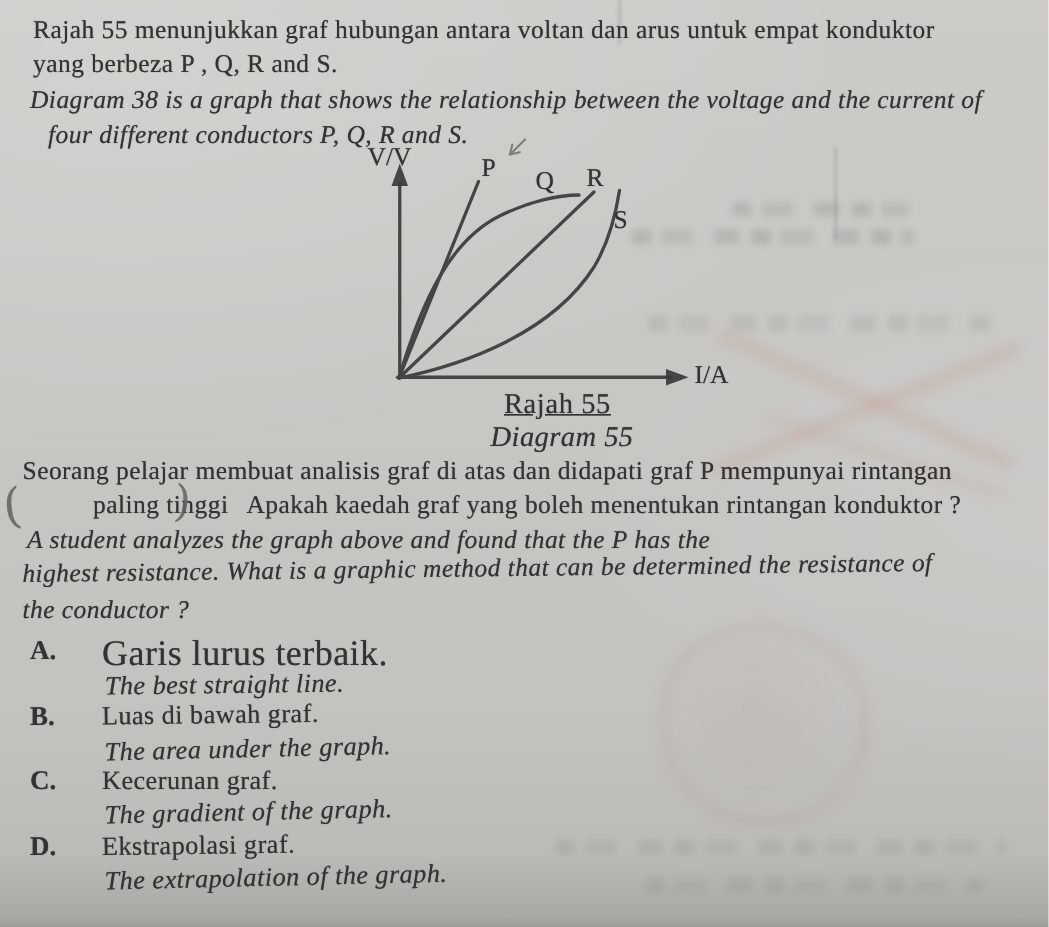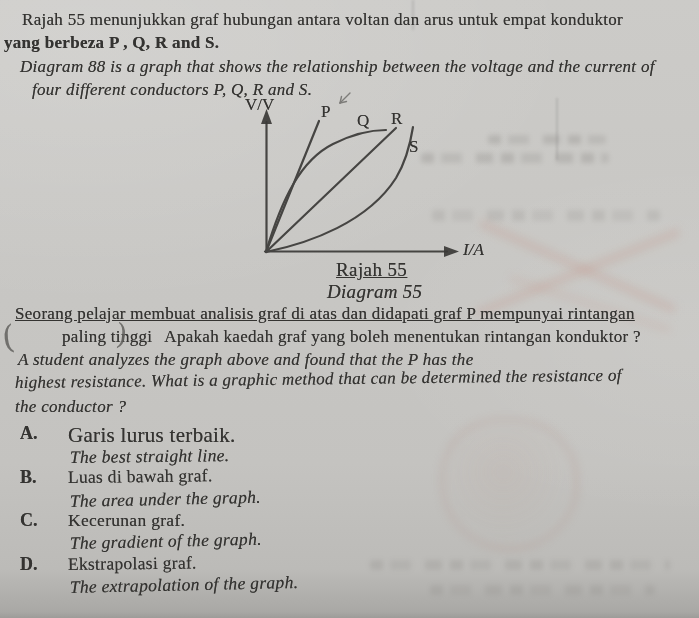--- a/index.html
+++ b/index.html
@@ -47,22 +47,22 @@
 <div class="stain-line" style="left:470px;top:262px;width:215px;height:9px;transform:rotate(24deg);"></div>
 <div class="stain-line" style="left:468px;top:268px;width:220px;height:9px;transform:rotate(-22deg);"></div>
 <div class="stain-line" style="left:505px;top:300px;width:170px;height:8px;transform:rotate(18deg);opacity:.6;"></div>
 <div class="balloon" style="left:438px;top:415px;width:125px;height:120px;"></div>
 <div class="bleed" style="left:370px;top:560px;width:300px;height:10px;opacity:.35;"></div>
 <div class="bleed" style="left:430px;top:585px;width:225px;height:10px;opacity:.3;"></div>
 <div class="crease" style="left:556px;top:98px;height:62px;"></div>
 <div class="crease" style="left:412px;top:0;height:30px;"></div>
 
 <div class="line" style="left:22px;top:10px;">Rajah 55 menunjukkan graf hubungan antara voltan dan arus untuk empat konduktor</div>
-<div class="line" style="left:4px;top:33px;font-weight:bold;">yang berbeza P , Q, R and S.</div>
-<div class="line it" style="left:20px;top:57px;">Diagram 88 is a graph that shows the relationship between the voltage and the current of</div>
+<div class="line" style="left:22px;top:33px;">yang berbeza P , Q, R and S.</div>
+<div class="line it" style="left:20px;top:57px;">Diagram 38 is a graph that shows the relationship between the voltage and the current of</div>
 <div class="line it" style="left:20px;top:80px;margin-left:12px;">four different conductors P, Q, R and S.</div>
 
 <svg width="699" height="618" viewBox="0 0 699 618">
   <g stroke="#3b3a38" stroke-width="2.2" fill="none" stroke-linecap="round" opacity="0.92">
 
     <line x1="266.5" y1="252" x2="266.5" y2="122"></line>
 
     <line x1="265" y1="251.5" x2="447" y2="251.5"></line>
 
     <path d="M266,252 L319,121"></path>
@@ -79,38 +79,38 @@
   </g>
 
   <g stroke="#6a6966" stroke-width="1.4" fill="none" stroke-linecap="round" opacity="0.8">
     <line x1="350" y1="93" x2="340" y2="103"></line>
     <line x1="340" y1="103" x2="341.5" y2="96.5"></line>
     <line x1="340" y1="103" x2="346.5" y2="101.5"></line>
   </g>
 </svg>
 
 <span class="glabel" style="left:245px;top:95px;">V/V</span>
-<span class="glabel" style="left:463px;top:240px;font-style:italic;">I/A</span>
+<span class="glabel" style="left:463px;top:240px;">I/A</span>
 <span class="glabel" style="left:321px;top:102px;">P</span>
 <span class="glabel" style="left:357px;top:111px;">Q</span>
 <span class="glabel" style="left:391px;top:109px;">R</span>
 <span class="glabel" style="left:409px;top:137px;">S</span>
 <div class="line cap" style="left:336px;top:259px;letter-spacing:.4px;text-decoration:underline;">Rajah 55</div>
 <div class="line cap it" style="left:327px;top:281px;">Diagram 55</div>
 
-<div class="line" style="left:15px;top:304px;text-decoration:underline;">Seorang pelajar membuat analisis graf di atas dan didapati graf P mempunyai rintangan</div>
+<div class="line" style="left:15px;top:304px;">Seorang pelajar membuat analisis graf di atas dan didapati graf P mempunyai rintangan</div>
 <div class="line" style="left:22px;top:327px;margin-left:40px;"><span>paling tinggi</span><span style="display:inline-block;width:12px;"></span><span>Apakah kaedah graf yang boleh menentukan rintangan konduktor ?</span></div>
 <span class="hand" style="left:2px;top:318px;font-size:32px;transform:rotate(-6deg);">(</span>
 <span class="hand" style="left:116px;top:317px;font-size:29px;transform:rotate(5deg);">)</span>
 <div class="line it" style="left:18px;top:350px;">A student analyzes the graph above and found that the P has the</div>
 <div class="line it tilt-b" style="left:15px;top:373px;">highest resistance. What is a graphic method that can be determined the resistance of</div>
 <div class="line it" style="left:15px;top:397px;text-align:right;">the conductor ?</div>
 
 <span class="opt-letter" style="left:20px;top:423px;">A.</span>
-<div class="line" style="left:68px;top:423px;font-size:21px;">Garis lurus terbaik.</div>
+<div class="line" style="left:68px;top:423px;font-size:24px;">Garis lurus terbaik.</div>
 <div class="line it tilt-b" style="left:70px;top:447px;font-size:17.5px;">The best straight line.</div>
 
 <span class="opt-letter" style="left:20px;top:467px;">B.</span>
 <div class="line tilt-b" style="left:68px;top:467px;font-size:17.5px;">Luas di bawah graf.</div>
 <div class="line it tilt-a" style="left:70px;top:491px;font-size:17.5px;">The area under the graph.</div>
 
 <span class="opt-letter" style="left:20px;top:510px;">C.</span>
 <div class="line" style="left:68px;top:510px;font-size:17.5px;">Kecerunan graf.</div>
 <div class="line it tilt-a" style="left:70px;top:533px;font-size:17.5px;">The gradient of the graph.</div>
 

